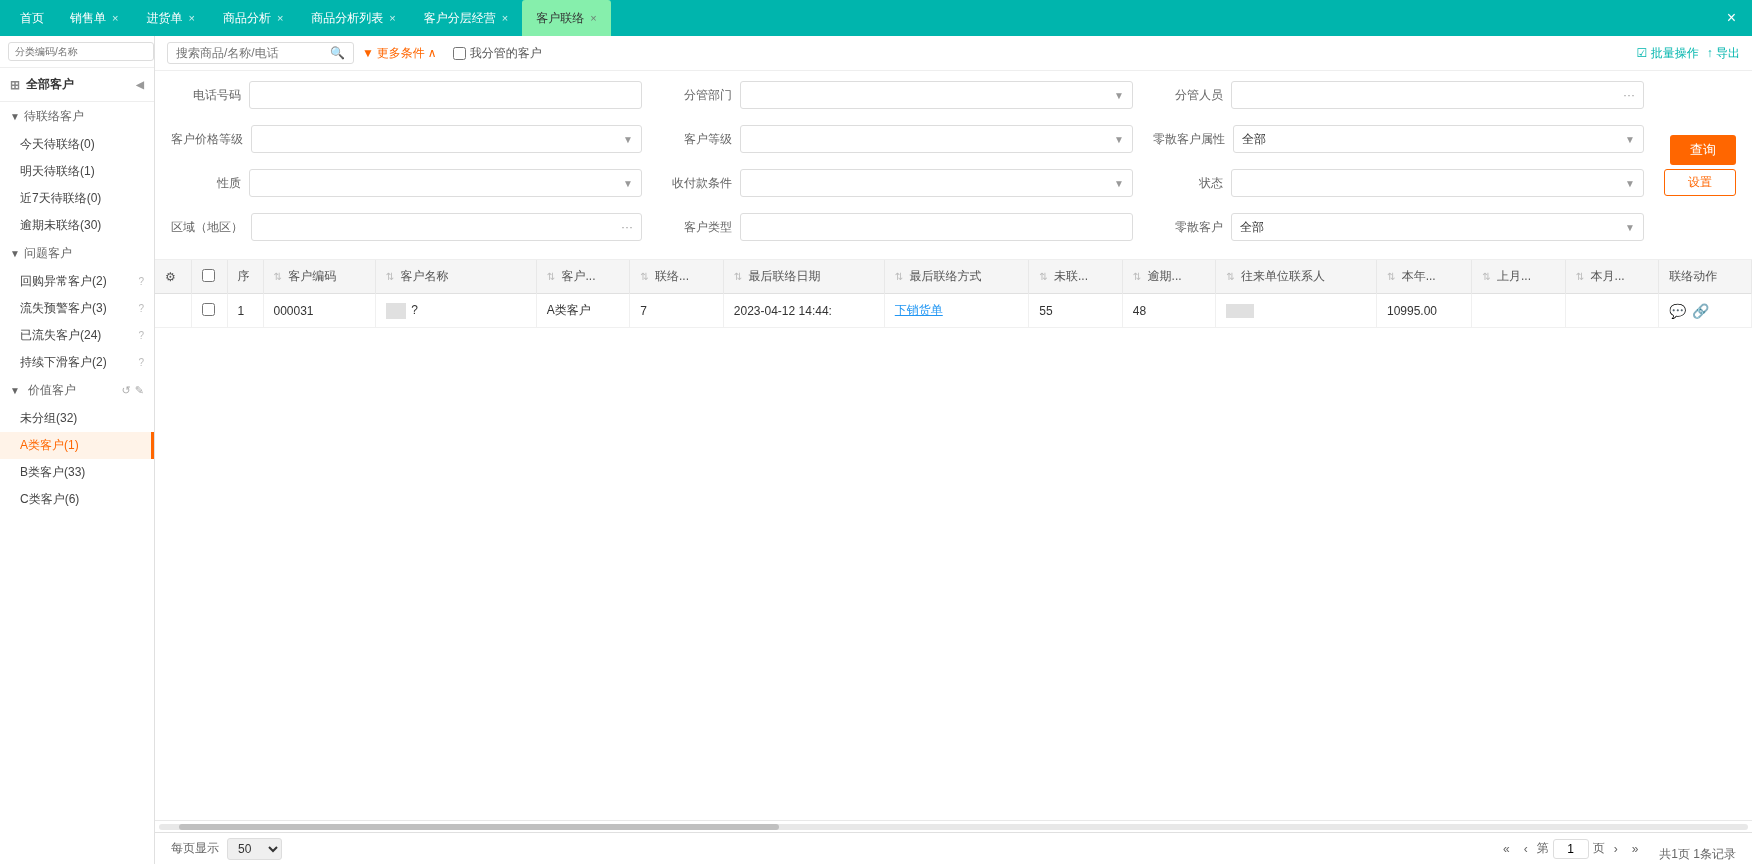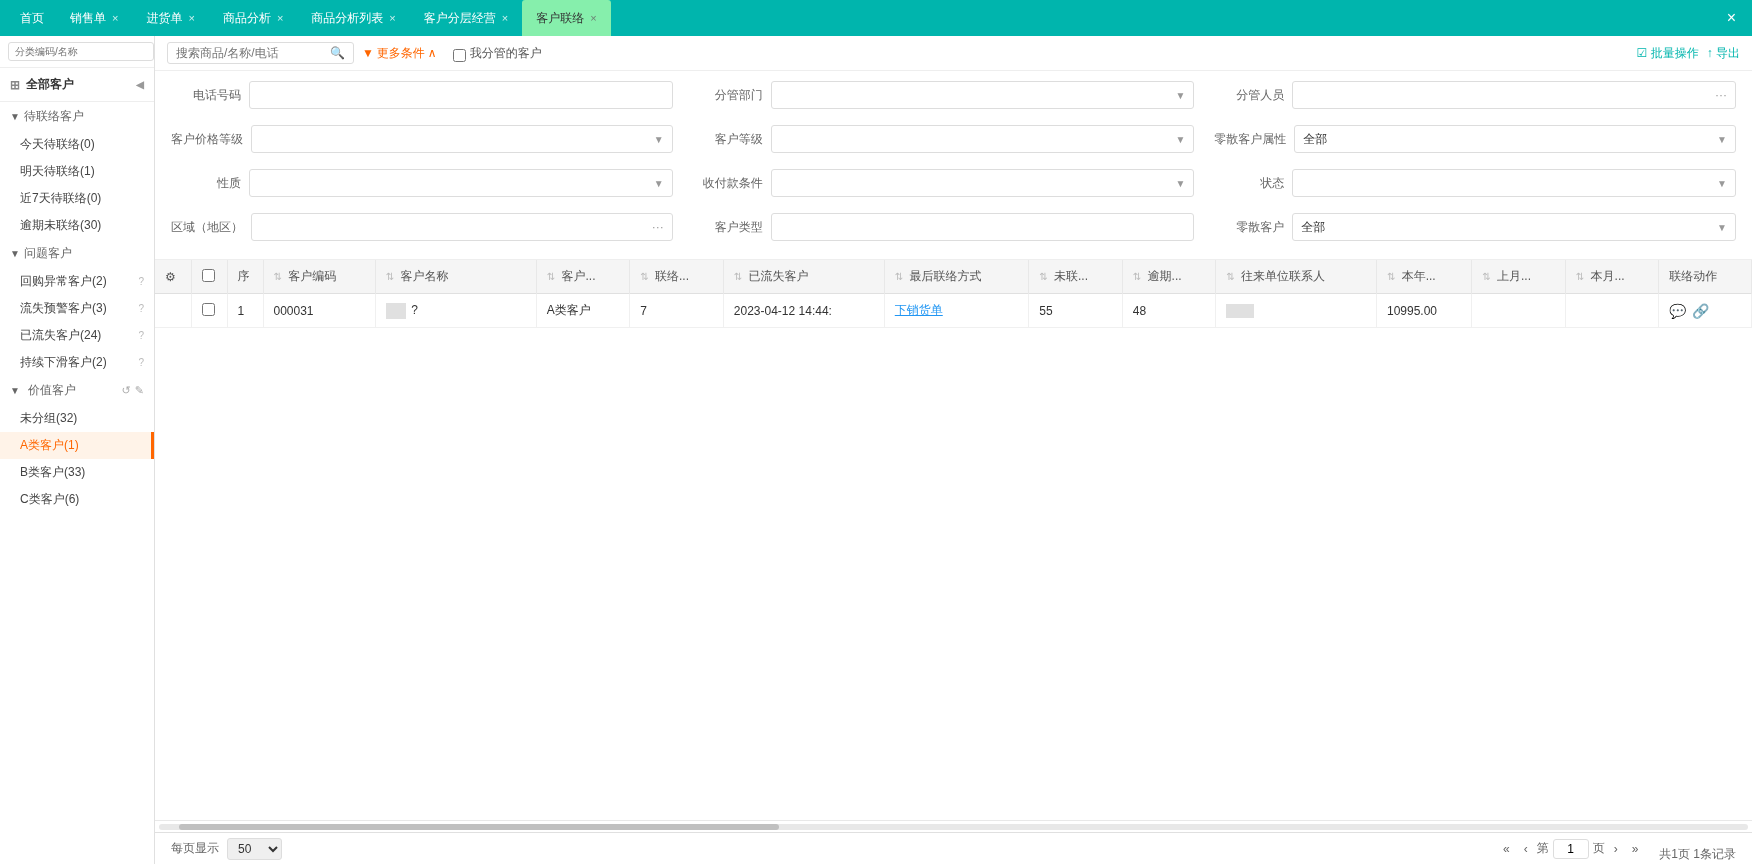--- a/index.html
+++ b/index.html
@@ -69,21 +69,21 @@
       background: white; padding: 6px 12px; border-bottom: 1px solid #eee;
       display: flex; align-items: center; gap: 8px;
     }
     .filter-search {
       display: flex; align-items: center; border: 1px solid #ddd; border-radius: 3px;
       padding: 3px 8px; background: white;
     }
     .filter-search input { border: none; outline: none; font-size: 12px; color: #999; width: 150px; }
     .filter-search .icon { color: #00b5ad; margin-left: 4px; cursor: pointer; }
     .filter-more { color: #f60; cursor: pointer; display: flex; align-items: center; gap: 3px; }
-    .filter-checkbox { display: flex; align-items: flex-end; gap: 4px; color: #555; margin-left: 8px; }
+    .filter-checkbox { display: flex; align-items: center; gap: 4px; color: #555; margin-left: 8px; }
     .filter-right { margin-left: auto; display: flex; gap: 8px; align-items: center; }
     .batch-btn { color: #00b5ad; cursor: pointer; font-size: 12px; }
     .export-btn { color: #00b5ad; cursor: pointer; font-size: 12px; }
 
     
     .adv-filter {
       background: white; padding: 10px 16px; border-bottom: 1px solid #eee;
     }
     .adv-filter-row { display: flex; align-items: center; margin-bottom: 8px; gap: 0; }
     .adv-field {
@@ -384,20 +384,24 @@
             <div class="adv-field">
               <label>零散客户</label>
               <div class="field-input" style="flex:2;">
                 <span>全部</span>
                 <span class="arrow">▼</span>
               </div>
             </div>
           </div>
         </div>
 
+        <div style="display:flex;flex-direction:column;justify-content:center;gap:4px;margin-left:16px;">
+          <button class="query-btn">查询</button>
+          <button class="settings-btn">设置</button>
+        </div>
       </div>
     </div>
 
     <div class="table-area">
       <table>
         <thead>
           <tr>
             <th style="width:36px;">
               <span>⚙</span>
             </th>
@@ -418,21 +422,21 @@
             <th>
               <span class="col-sort">⇅</span>
               <span>客户...</span>
             </th>
             <th>
               <span class="col-sort">⇅</span>
               <span>联络...</span>
             </th>
             <th style="min-width:120px;">
               <span class="col-sort">⇅</span>
-              <span>已流失客户</span>
+              <span>最后联络日期</span>
             </th>
             <th>
               <span class="col-sort">⇅</span>
               <span>最后联络方式</span>
             </th>
             <th>
               <span class="col-sort">⇅</span>
               <span>未联...</span>
             </th>
             <th>

